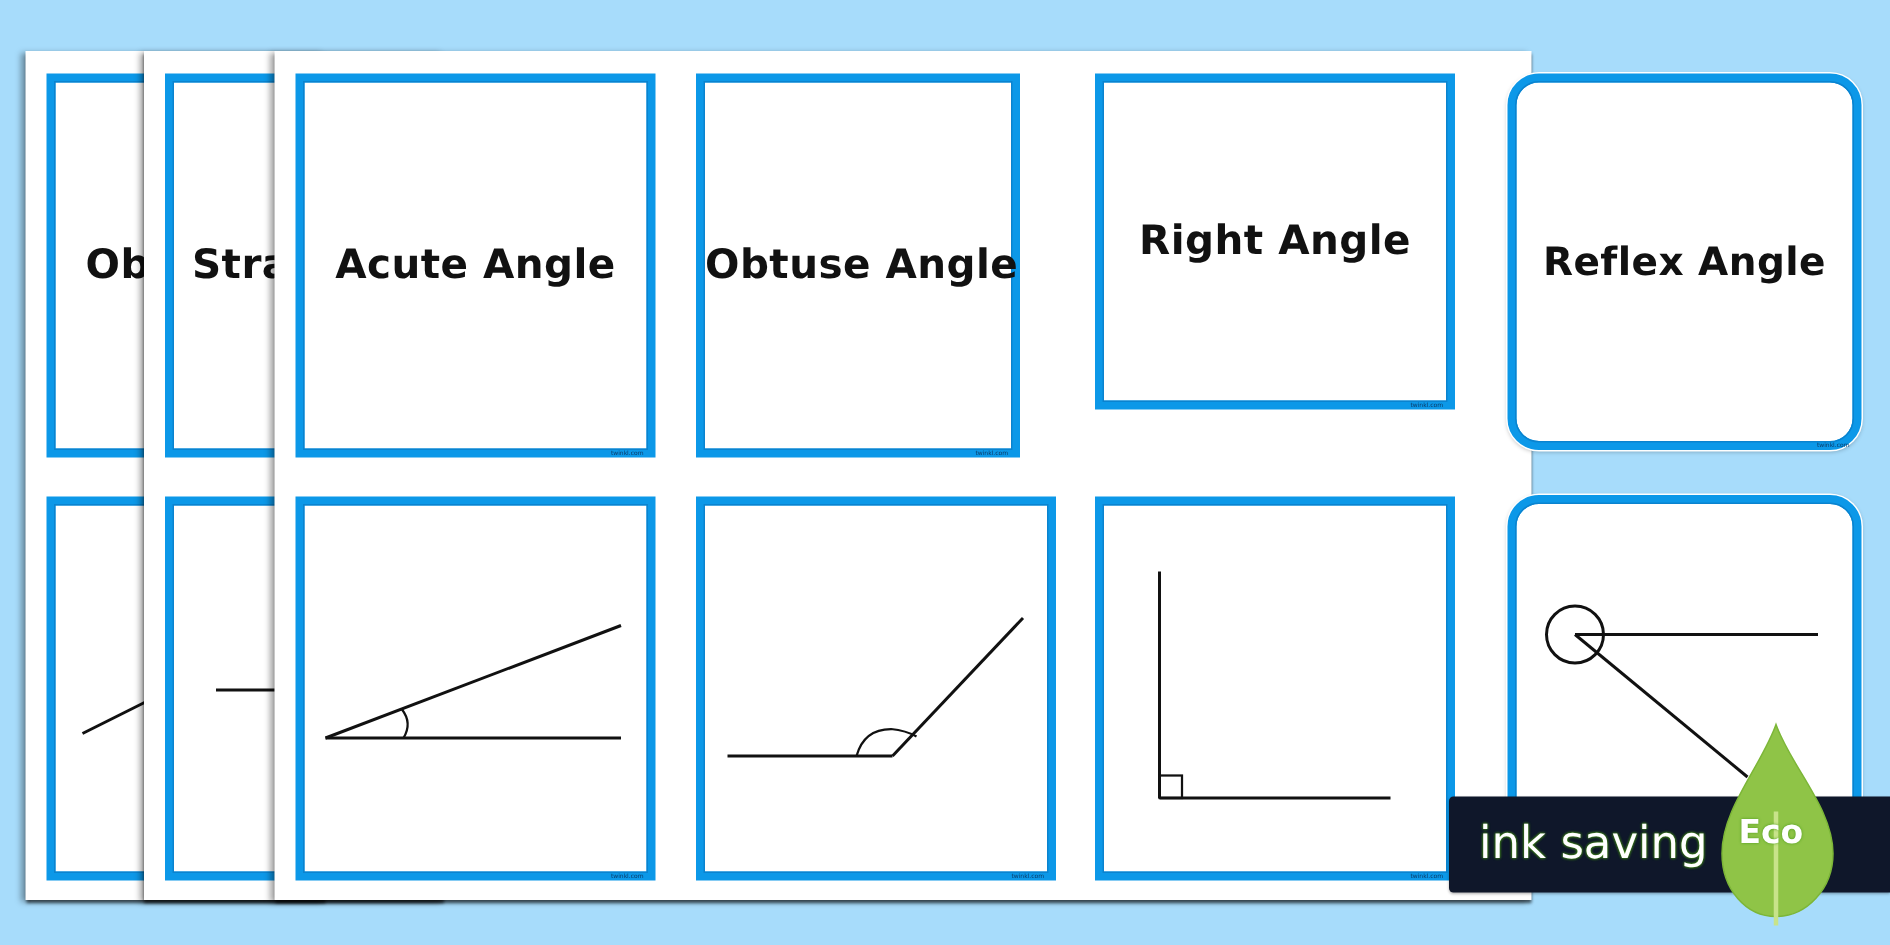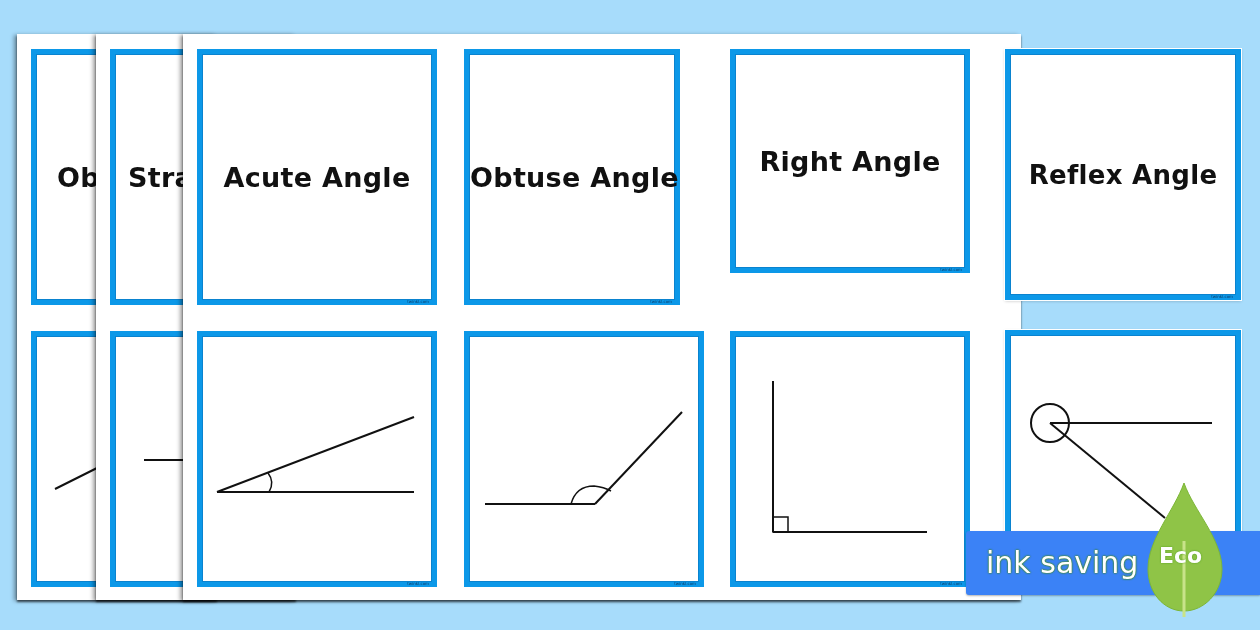--- a/index.html
+++ b/index.html
@@ -31,25 +31,25 @@
     color: #111;
     white-space: nowrap;
     letter-spacing: 0.3px;
   }
   .card .label.clip-left { text-align: left; padding-left: 20px; }
   .card .footer {
     position: absolute; right: 2px; bottom: -6px;
     font-size: 4px; line-height: 6px; color: #0b3a66;
   }
   .card svg { position: absolute; left: 0; top: 0; }
-  .reflex-card { box-shadow: 0 0 0 1px #fff, 0 1px 3px rgba(0,0,0,0.25); }
+  .reflex-card { box-shadow: 0 0 0 1px #fff, 0 1px 3px rgba(0,0,0,0.25); border-radius: 21px; }
 
   .eco-banner {
     position: absolute; left: 966px; top: 531px; width: 294px; height: 64px;
-    background: #3b82f6;
+    background: #0f172a;
     border-radius: 3px 0 0 3px;
     box-shadow: 0 1px 2px rgba(0,0,0,0.3);
   }
   .eco-text {
     position: absolute; left: 20px; top: 14px;
     font-size: 30px; color: #fff;
     text-shadow: 0 0 2px #3f8a12, 0 0 2px #3f8a12;
     font-family: "DejaVu Sans", sans-serif;
   }
   .eco-leaf { position: absolute; left: 1146px; top: 481px; }

